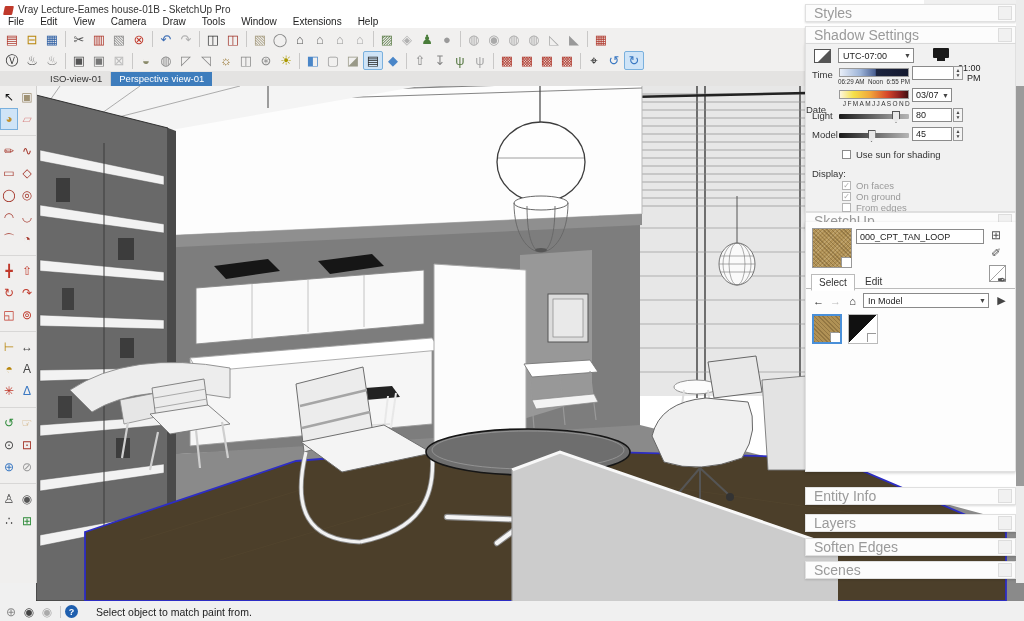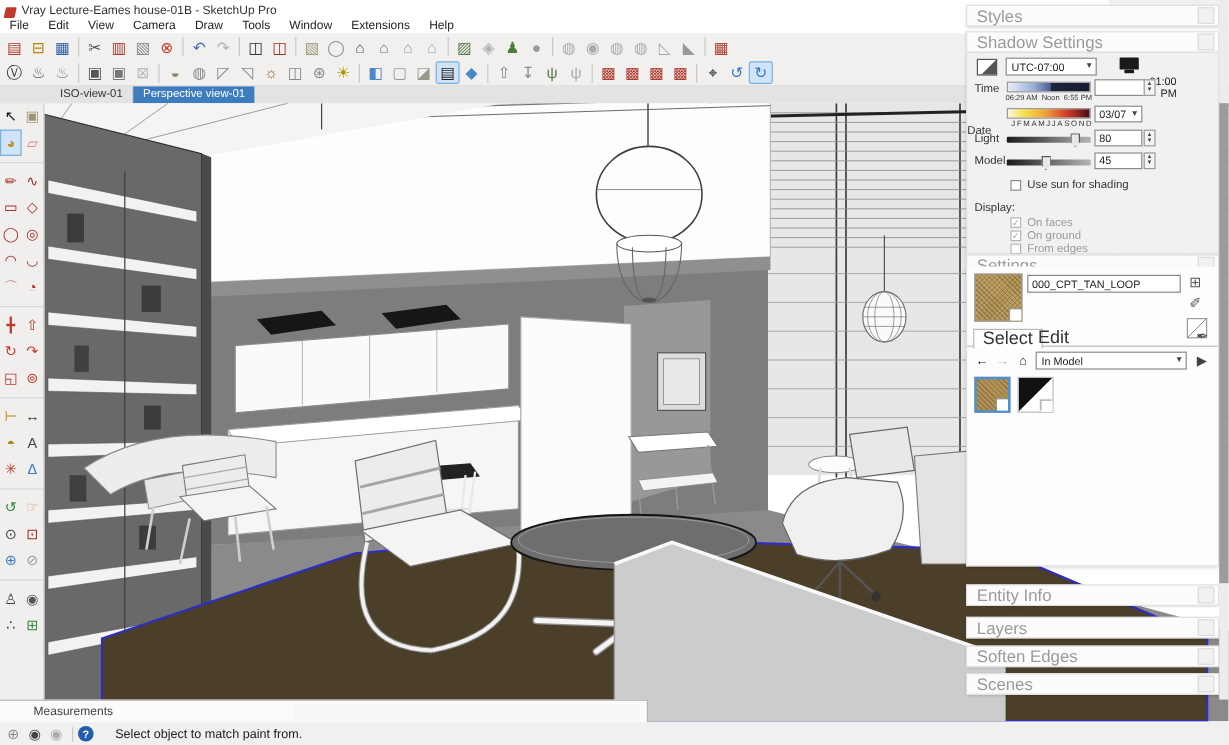--- a/index.html
+++ b/index.html
@@ -68,21 +68,21 @@
   .mat-preview{position:absolute;width:38px;height:38px;background:#b09155;border:1px solid #999;
       background-image:repeating-linear-gradient(45deg,rgba(60,40,10,.25) 0 1px,transparent 1px 3px),
                        repeating-linear-gradient(-45deg,rgba(255,240,200,.2) 0 1px,transparent 1px 3px);}
   .fold::after{content:"";position:absolute;right:0;bottom:0;border-style:solid;border-width:0 9px 9px 0;
                border-color:transparent #fff #fff transparent;filter:drop-shadow(-1px -1px 0 #999);}
   .field{position:absolute;background:#fff;border:1px solid #8a8a8a;font-size:9px;display:flex;align-items:center;
          padding-left:3px;box-sizing:border-box;color:#222;}
   .mi{position:absolute;width:16px;height:16px;display:flex;align-items:center;justify-content:center;font-size:12px;color:#555;}
   .defswatch{position:absolute;width:15px;height:15px;border:1px solid #999;
              background:linear-gradient(to bottom right,#fff 48%,#777 49%,#fff 52%);}
-  .mtab{position:absolute;height:15px;font-size:15px;display:flex;align-items:center;padding:0 7px;color:#333;}
+  .mtab{position:absolute;height:15px;font-size:10px;display:flex;align-items:center;padding:0 7px;color:#333;}
   .mtab.active{background:#fff;border:1px solid #bbb;border-bottom:1px solid #fff;}
   .navbtn{position:absolute;width:15px;height:15px;display:flex;align-items:center;justify-content:center;font-size:11px;}
   .swatch{position:absolute;width:30px;height:30px;box-sizing:border-box;}
   .swatch.tan{background:#b09155;border:2px solid #4a90d9;
       background-image:repeating-linear-gradient(45deg,rgba(60,40,10,.25) 0 1px,transparent 1px 3px);}
   .swatch.bw{background:linear-gradient(to bottom right,#111 49%,#fff 50%);border:1px solid #bbb;}
   
   #traysb{position:absolute;left:1016px;top:0;width:8px;height:583px;background:#ececec;}
   #traysb .thumb{position:absolute;left:0;width:8px;top:86px;height:400px;background:#9b9b9b;}
   
@@ -637,21 +637,21 @@
     <span class="plabel" style="left:6px;top:124px;">Display:</span>
     <div class="chk dim checked" style="left:36px;top:137px;"></div>
     <span class="plabel dimtext" style="left:50px;top:136px;">On faces</span>
     <div class="chk dim checked" style="left:36px;top:148px;"></div>
     <span class="plabel dimtext" style="left:50px;top:147px;">On ground</span>
     <div class="chk dim" style="left:36px;top:159px;"></div>
     <span class="plabel dimtext" style="left:50px;top:158px;">From edges</span>
   </div>
 
   <div class="phead" style="top:212px;">
-    <span class="ptitle">Settings</span>
+    <span class="ptitle">SketchUp</span>
     <span class="collapse"></span>
   </div>
   <div class="pbody" style="top:222px;height:250px;background:#fdfdfd;text-decoration:underline;">
     <div class="mat-preview fold" style="left:6px;top:6px;"></div>
     <div class="field" style="left:50px;top:7px;width:128px;height:15px;">
       <span>000_CPT_TAN_LOOP</span>
     </div>
     <div class="mi" style="left:182px;top:5px;">⊞</div>
     <div class="mi" style="left:182px;top:23px;">✐</div>
     <div class="defswatch" style="left:183px;top:43px;"></div>
@@ -692,24 +692,20 @@
   </div>
   <div class="phead" style="top:561px;">
     <span class="ptitle">Scenes</span>
     <span class="collapse"></span>
   </div>
 
   <div id="traysb">
       <div class="thumb"></div>
     </div>
 
-  <div id="measurebar">
-    <span class="mlabel">Measurements</span>
-    <div class="mval"></div>
-  </div>
   <div id="statusbar">
     <span id="sticons" style="display:flex;align-items:center;">
         <span class="sic" style="color: rgb(138, 138, 138);">⊕</span>
         <span class="sic" style="color: rgb(68, 68, 68);">◉</span>
         <span class="sic" style="color: rgb(170, 170, 170);">◉</span>
       </span>
     <span class="ssep"></span>
     <span class="sic help">?</span>
     <span id="status-hint">Select object to match paint from.</span>
   </div>

